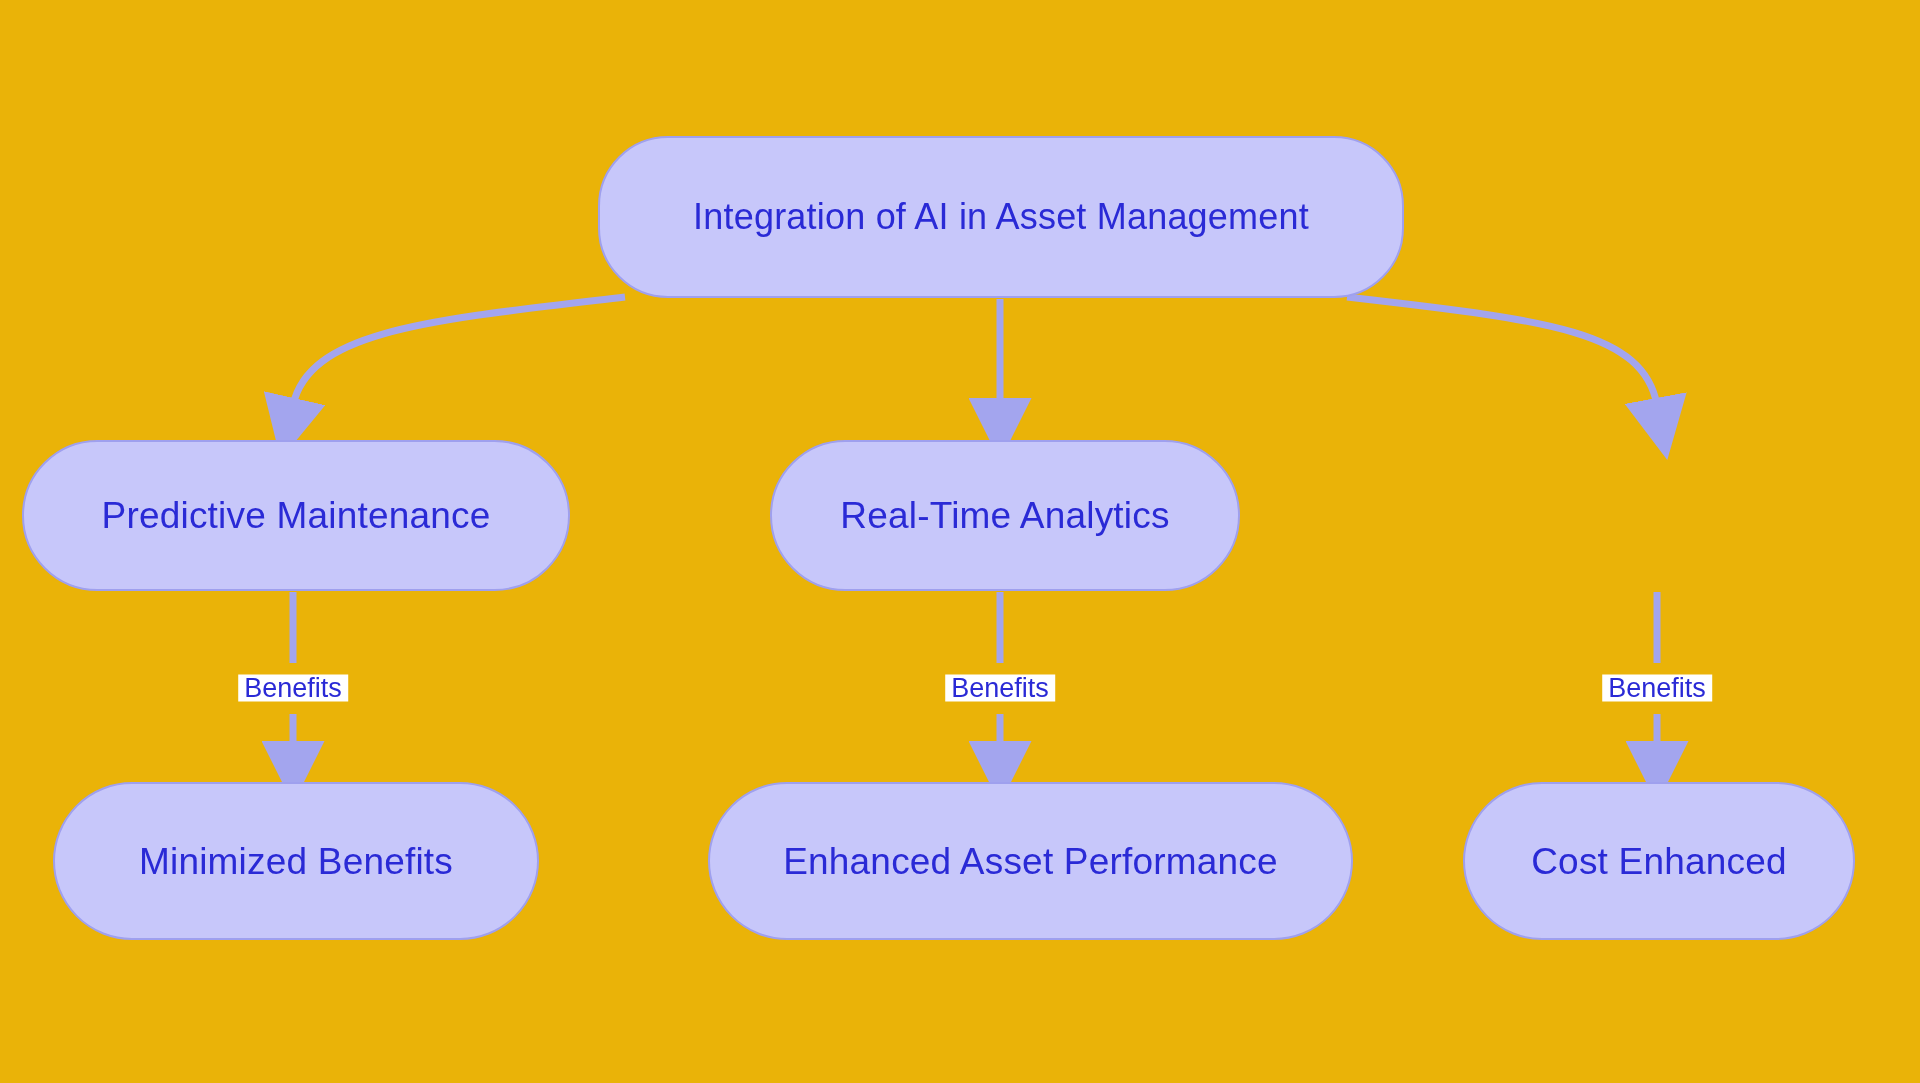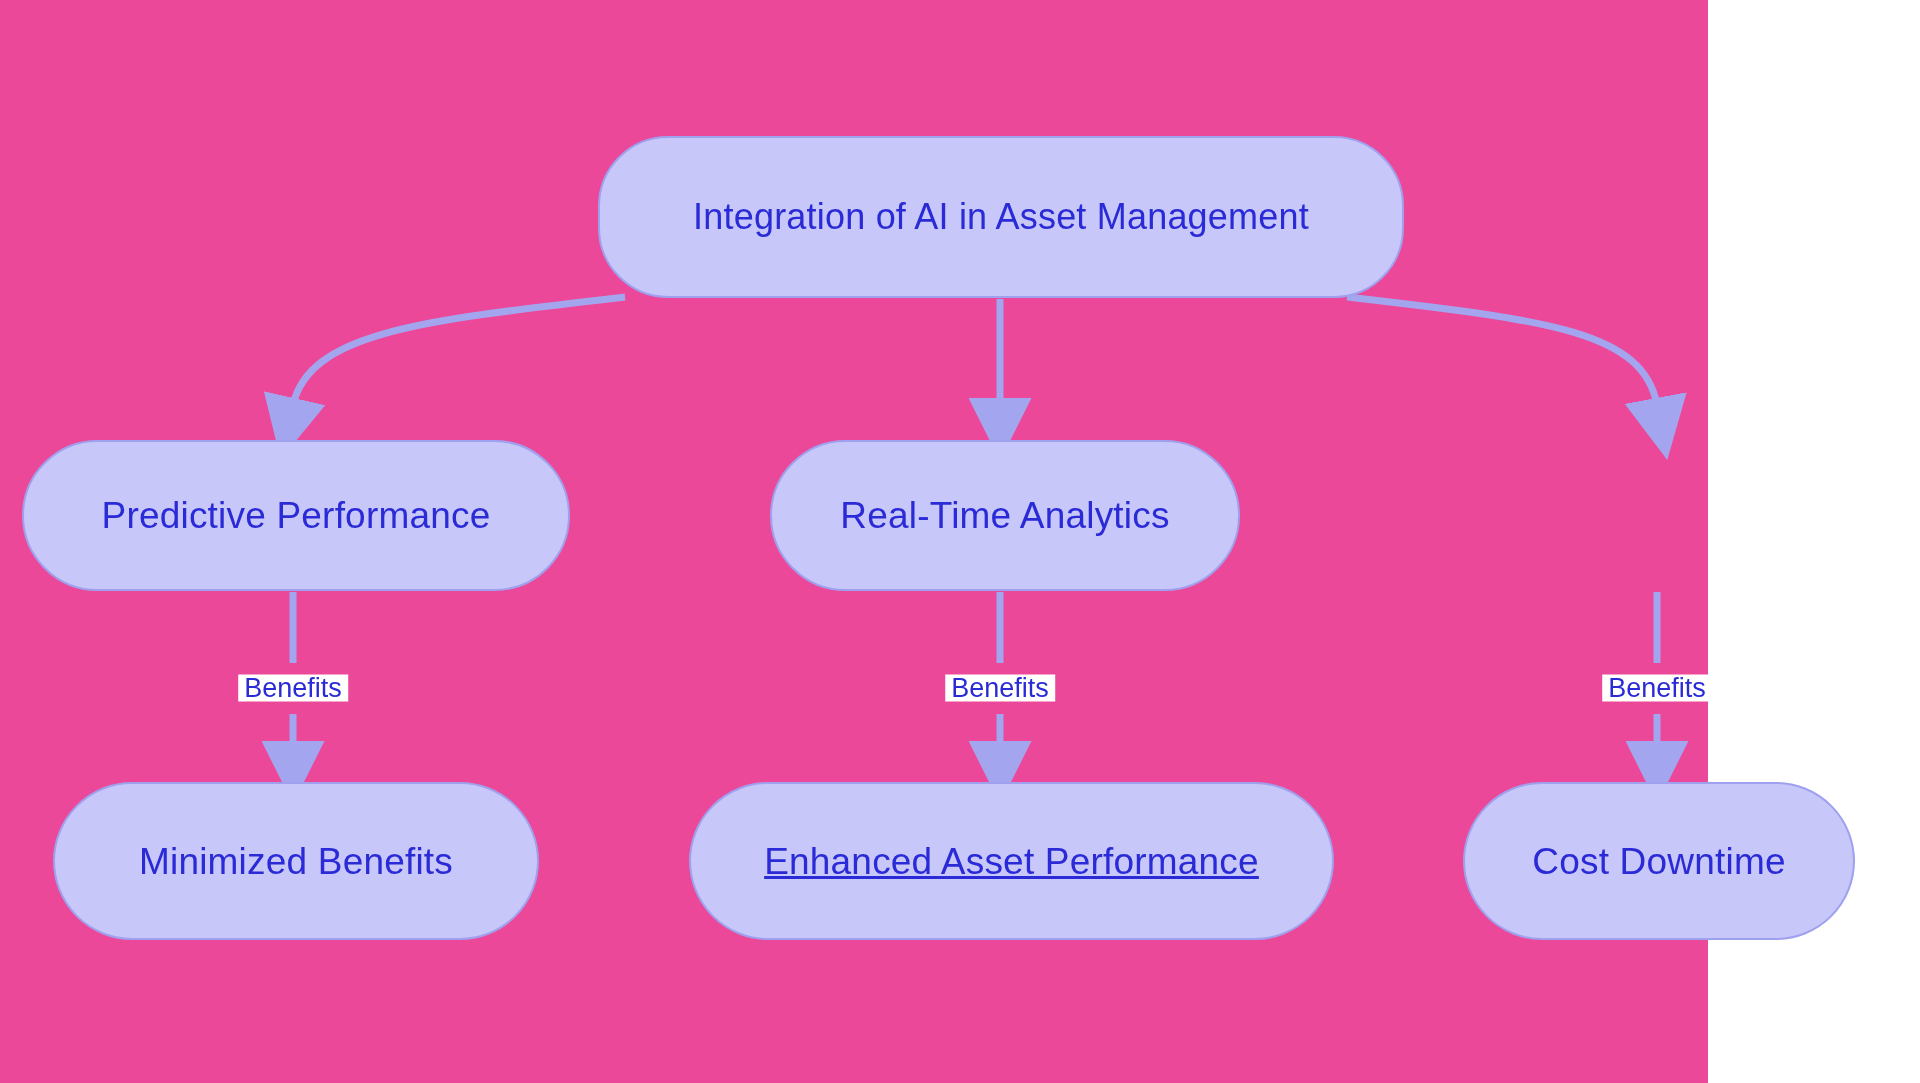--- a/index.html
+++ b/index.html
@@ -8,23 +8,23 @@
     background: #ffffff;
   }
   body {
     width: 1920px;
     height: 1083px;
     font-family: "Liberation Sans", sans-serif;
     overflow: hidden;
   }
   #canvas {
     position: relative;
-    width: 1708px;
+    width: 1920px;
     height: 1083px;
-    background: #ec4899;
+    background: #eab308;
   }
   #edges {
     position: absolute;
     left: 0;
     top: 0;
     width: 1920px;
     height: 1083px;
   }
   .node {
     position: absolute;
@@ -60,21 +60,21 @@
   }
   .node-l2-left   { left: 22px;   width: 548px; }
   .node-l2-mid    { left: 770px;  width: 470px; }
   .node-l2-right  { left: 1422px; width: 470px; }
   .node-l3 {
     top: 782px;
     height: 158px;
     border-radius: 79px;
   }
   .node-l3-left  { left: 53px;   width: 486px; }
-  .node-l3-mid   { left: 689px;  width: 645px; text-decoration: underline; }
+  .node-l3-mid   { left: 708px;  width: 645px; }
   .node-l3-right { left: 1463px; width: 392px; }
 
   .edge-label {
     position: absolute;
     transform: translate(-50%, -50%);
     font-size: 27px;
     color: #2a2ad6;
     background: #ffffff;
     padding: 0 6px;
     white-space: nowrap;
@@ -110,33 +110,33 @@
 
     <path d="M 1657,592 L 1657,663" fill="none" stroke="#a3a5ee" stroke-width="7"></path>
     <path d="M 1657,714 L 1657,748" fill="none" stroke="#a3a5ee" stroke-width="7" marker-end="url(#arrowhead)"></path>
   </svg>
 
   <div class="node node-root">
     <span class="node-label">Integration of AI in Asset Management</span>
   </div>
 
   <div class="node node-l2 node-l2-left">
-    <span class="node-label">Predictive Performance</span>
+    <span class="node-label">Predictive Maintenance</span>
   </div>
   <div class="node node-l2 node-l2-mid">
     <span class="node-label">Real-Time Analytics</span>
   </div>
 
   <div class="edge-label edge-label-left">Benefits</div>
   <div class="edge-label edge-label-mid">Benefits</div>
   <div class="edge-label edge-label-right">Benefits</div>
 
   <div class="node node-l3 node-l3-left">
     <span class="node-label">Minimized Benefits</span>
   </div>
   <div class="node node-l3 node-l3-mid">
     <span class="node-label">Enhanced Asset Performance</span>
   </div>
   <div class="node node-l3 node-l3-right">
-    <span class="node-label">Cost Downtime</span>
+    <span class="node-label">Cost Enhanced</span>
   </div>
 
 </div>
 
 </body></html>

